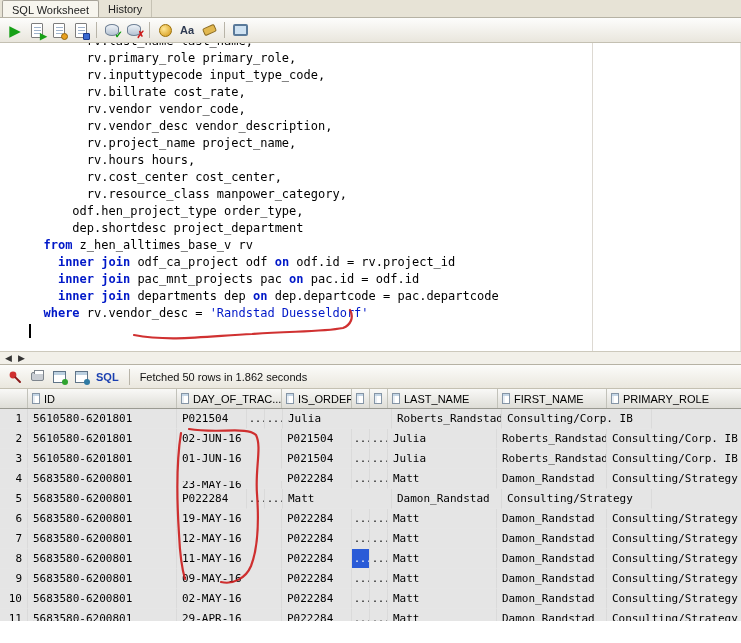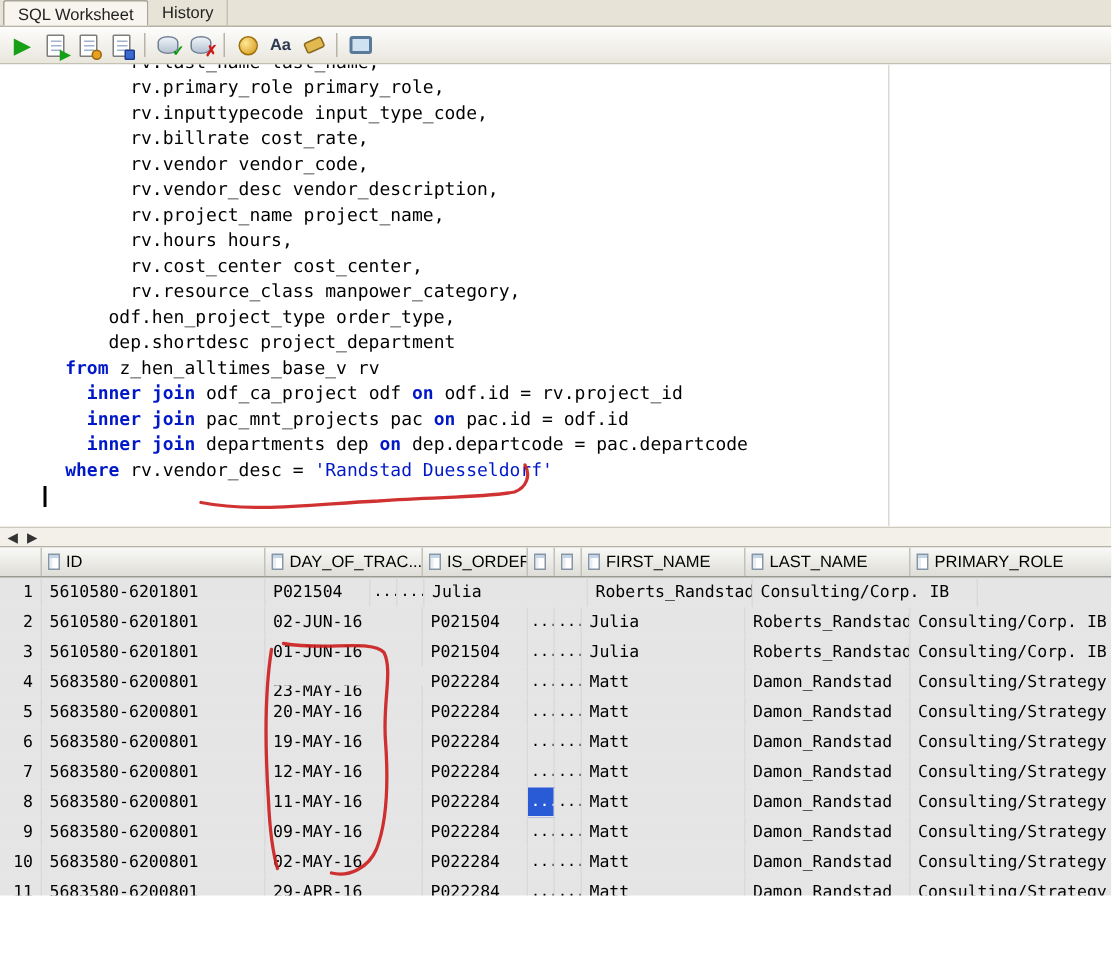--- a/index.html
+++ b/index.html
@@ -148,20 +148,40 @@
     <div class="caret"></div>
     <div class="vguide"></div>
   </div>
 
   <div class="hscroll">
     <span class="sarrow">◀</span>
     <span class="sarrow">▶</span>
   </div>
 
 
+  <div class="rtoolbar">
+    <span class="tbtn">
+      <svg class="pinsvg" width="14" height="14" viewBox="0 0 14 14">
+          <circle cx="5" cy="5" r="3.4" fill="#d03030"></circle>
+          <path d="M7.4 7.4 L12 12" stroke="#8a1a1a" stroke-width="2" stroke-linecap="round"></path>
+        </svg>
+    </span>
+    <span class="tbtn">
+        <span class="printer"></span>
+      </span>
+    <span class="tbtn">
+        <span class="mini-grid g1"></span>
+      </span>
+    <span class="tbtn">
+        <span class="mini-grid g2"></span>
+      </span>
+    <span class="sql-label">SQL</span>
+    <span class="tsep"></span>
+    <span class="status">Fetched 50 rows in 1.862 seconds</span>
+  </div>
 
   <div class="grid">
     <div class="ghead" id="ghead">
         <div class="hcell" style="width: 28px;">
           <span class="hlabel"></span>
         </div>
         <div class="hcell" style="width: 149px;">
           <span class="col-icon"></span>
           <span class="hlabel">ID</span>
         </div>
@@ -174,27 +194,27 @@
           <span class="hlabel">IS_ORDER</span>
         </div>
         <div class="hcell" style="width: 18px;">
           <span class="col-icon"></span>
           <span class="hlabel"></span>
         </div>
         <div class="hcell" style="width: 18px;">
           <span class="col-icon"></span>
           <span class="hlabel"></span>
         </div>
+        <div class="hcell" style="width: 110px;">
+          <span class="col-icon"></span>
+          <span class="hlabel">LAST_NAME</span>
+        </div>
         <div class="hcell" style="width: 109px;">
           <span class="col-icon"></span>
           <span class="hlabel">FIRST_NAME</span>
-        </div>
-        <div class="hcell" style="width: 110px;">
-          <span class="col-icon"></span>
-          <span class="hlabel">LAST_NAME</span>
         </div>
         <div class="hcell" style="width: 150px;">
           <span class="col-icon"></span>
           <span class="hlabel">PRIMARY_ROLE</span>
         </div>
       </div>
     <div class="gbody" id="gbody">
         <div class="grow">
           <div class="gcell rown" style="width: 28px;">1</div>
           <div class="gcell" style="width: 149px;">5610580-6201801</div>
@@ -234,21 +254,20 @@
           <div class="gcell" style="width: 70px;">P022284</div>
           <div class="gcell dots" style="width: 18px;">...</div>
           <div class="gcell dots" style="width: 18px;">...</div>
           <div class="gcell" style="width: 109px;">Matt</div>
           <div class="gcell" style="width: 110px;">Damon_Randstad</div>
           <div class="gcell" style="width: 150px;">Consulting/Strategy</div>
         </div>
         <div class="grow">
           <div class="gcell rown" style="width: 28px;">5</div>
           <div class="gcell" style="width: 149px;">5683580-6200801</div>
-          <div class="gcell" style="width: 105px;">20-MAY-16</div>
           <div class="gcell" style="width: 70px;">P022284</div>
           <div class="gcell dots" style="width: 18px;">...</div>
           <div class="gcell dots" style="width: 18px;">...</div>
           <div class="gcell" style="width: 109px;">Matt</div>
           <div class="gcell" style="width: 110px;">Damon_Randstad</div>
           <div class="gcell" style="width: 150px;">Consulting/Strategy</div>
         </div>
         <div class="grow">
           <div class="gcell rown" style="width: 28px;">6</div>
           <div class="gcell" style="width: 149px;">5683580-6200801</div>

